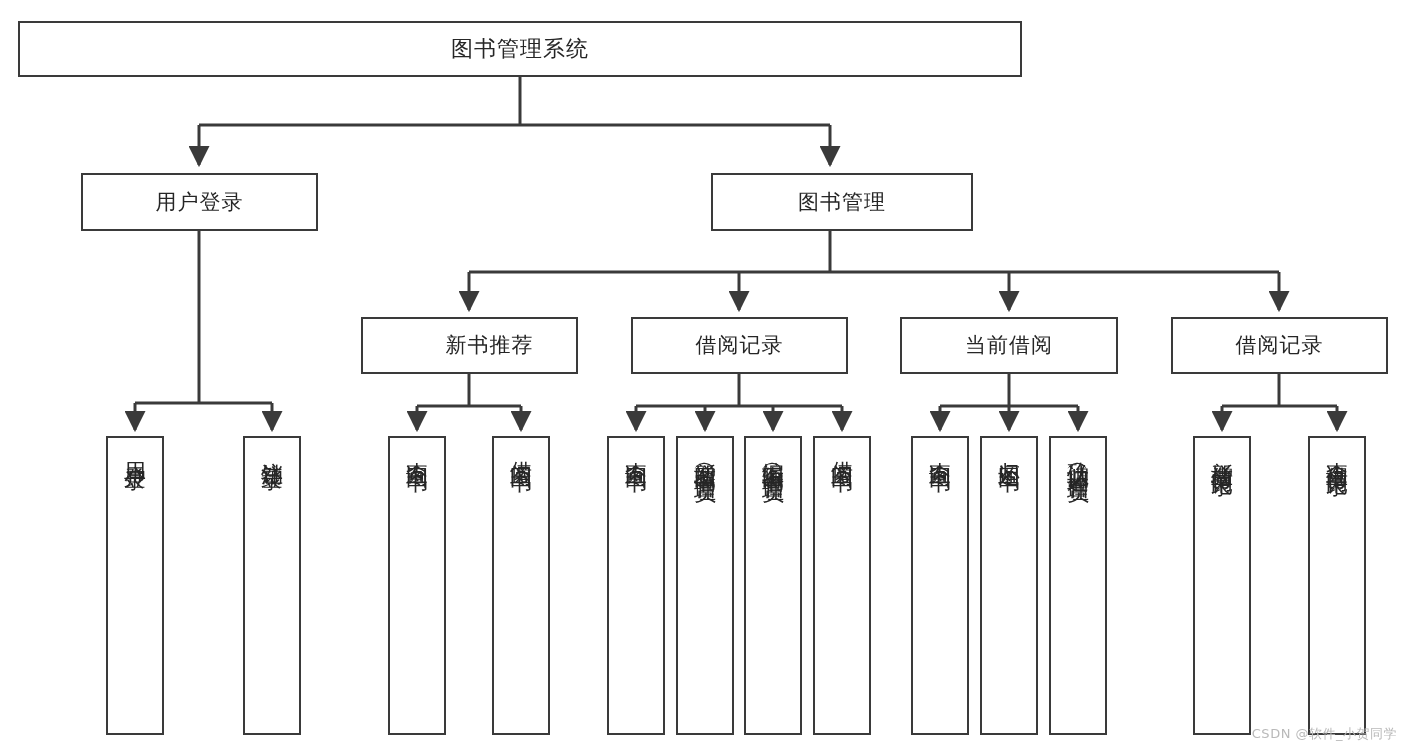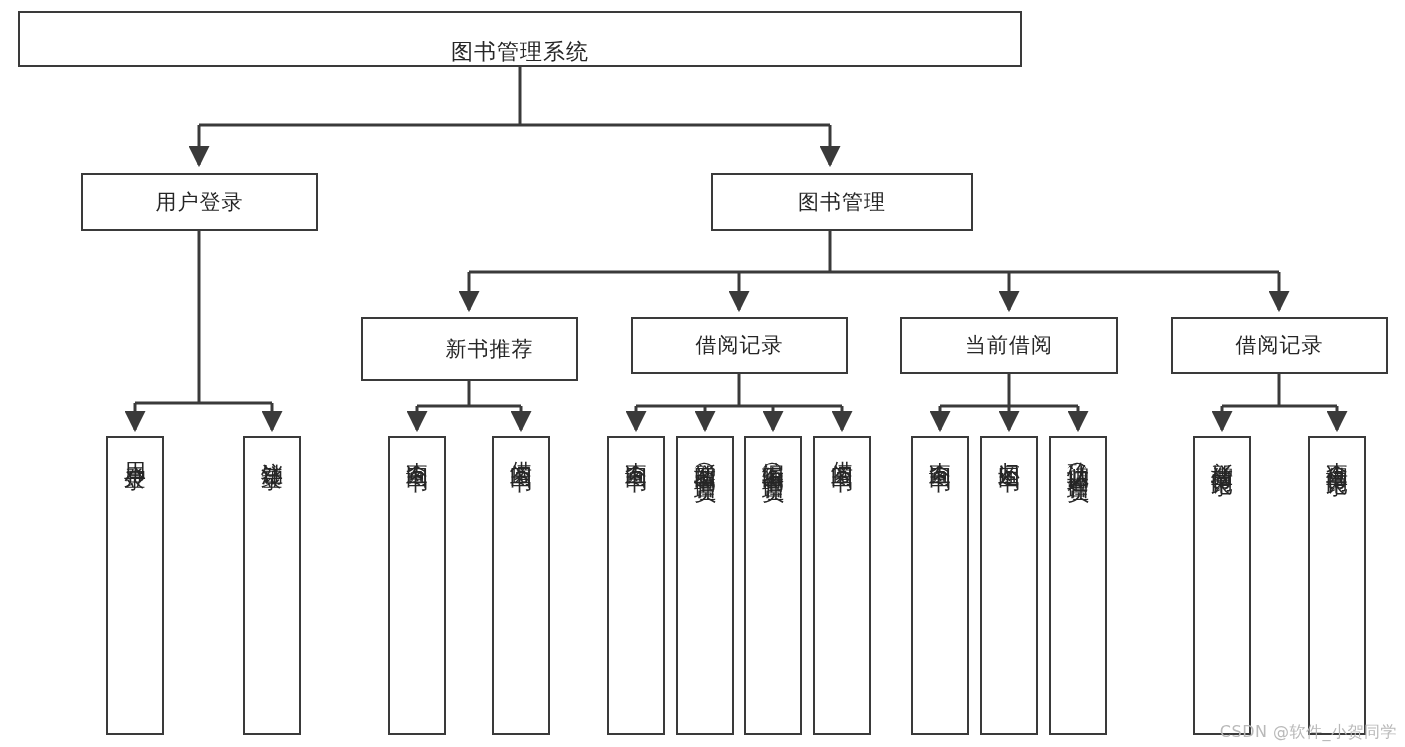--- a/index.html
+++ b/index.html
@@ -51,21 +51,21 @@
     font-size:22px;
     line-height:1.0;
     letter-spacing:3px;
     white-space:nowrap;
   }
 
   .watermark{
     position:absolute;
     right:8px;
     bottom:4px;
-    font-size:16px;
+    font-size:13px;
     color:#b9b9b9;
     white-space:nowrap;
     pointer-events:none;
     letter-spacing:0.5px;
   }
 </style>
 </head>
 <body>
 
 <div id="canvas">
@@ -116,32 +116,32 @@
       <path d="M 1009 406 L 1009 430" marker-end="url(#arrow)"></path>
       <path d="M 1078 406 L 1078 430" marker-end="url(#arrow)"></path>
 
       <path d="M 1279 374 L 1279 406"></path>
       <path d="M 1222 406 L 1337 406"></path>
       <path d="M 1222 406 L 1222 430" marker-end="url(#arrow)"></path>
       <path d="M 1337 406 L 1337 430" marker-end="url(#arrow)"></path>
     </g>
   </svg>
 
-  <div class="node horiz root" style="left:18px;top:11px;width:1004px;height:56px;align-items:flex-end;">
+  <div class="node horiz root" style="left:18px;top:21px;width:1004px;height:56px;">
     <span class="label">图书管理系统</span>
   </div>
 
   <div class="node horiz" style="left:81px;top:173px;width:237px;height:58px;">
     <span class="label">用户登录</span>
   </div>
   <div class="node horiz" style="left:711px;top:173px;width:262px;height:58px;">
     <span class="label">图书管理</span>
   </div>
 
-  <div class="node horiz" style="left:361px;top:317px;width:217px;height:64px;padding-left:40px;">
+  <div class="node horiz" style="left:361px;top:317px;width:217px;height:57px;padding-left:40px;">
     <span class="label">新书推荐</span>
   </div>
   <div class="node horiz" style="left:631px;top:317px;width:217px;height:57px;">
     <span class="label">借阅记录</span>
   </div>
   <div class="node horiz" style="left:1171px;top:317px;width:217px;height:57px;">
     <span class="label">借阅记录</span>
   </div>
   <div class="node horiz" style="left:900px;top:317px;width:218px;height:57px;">
     <span class="label">当前借阅</span>

